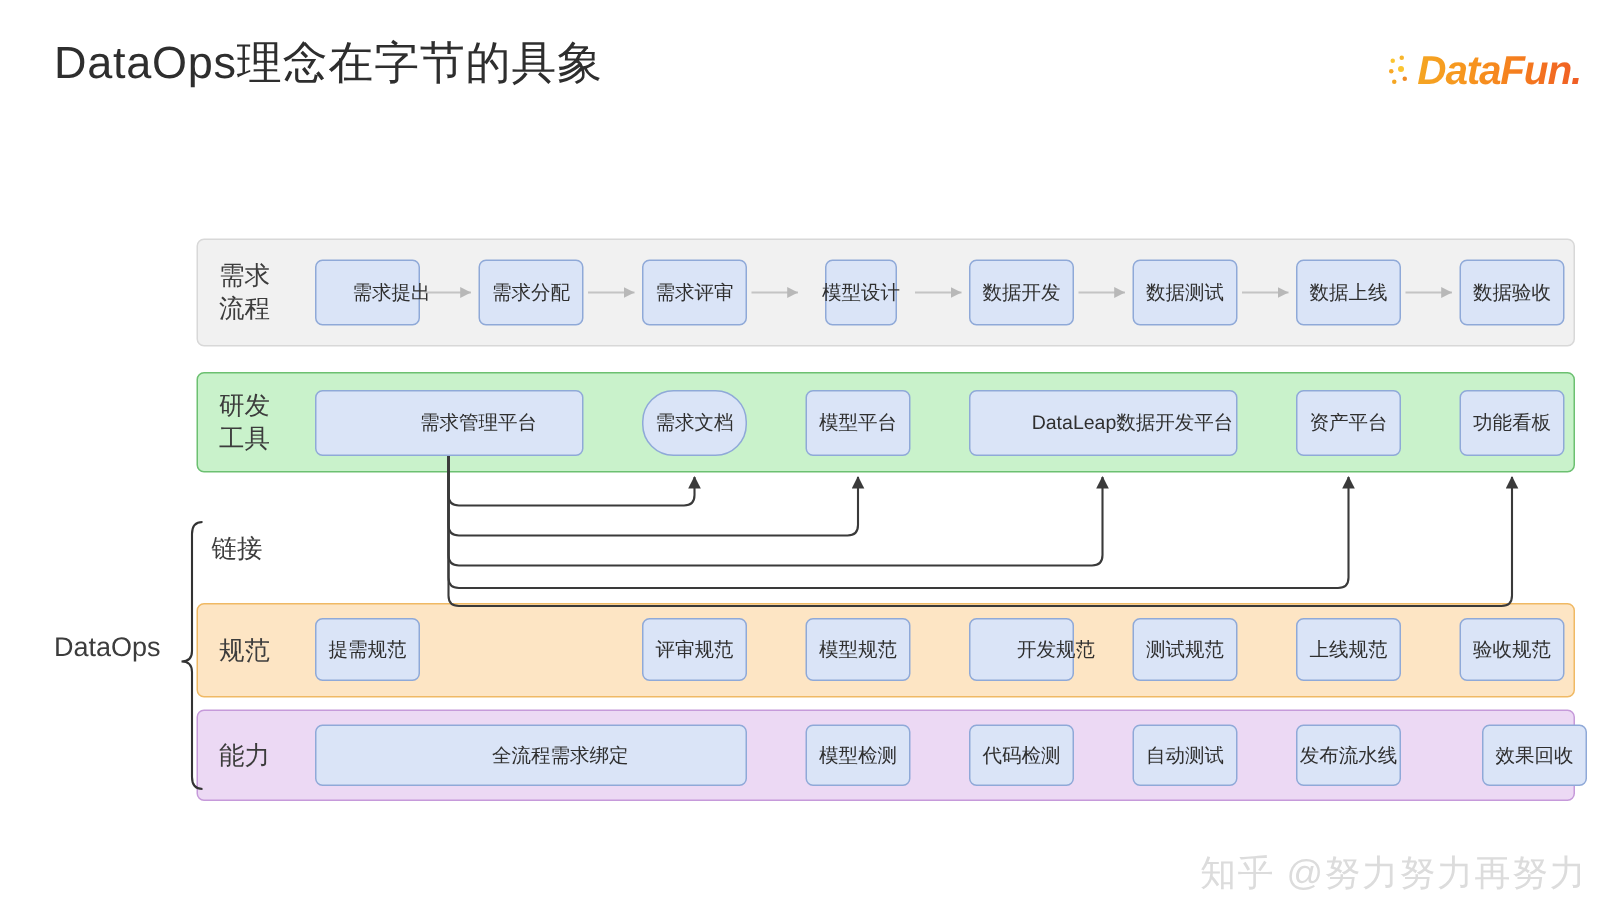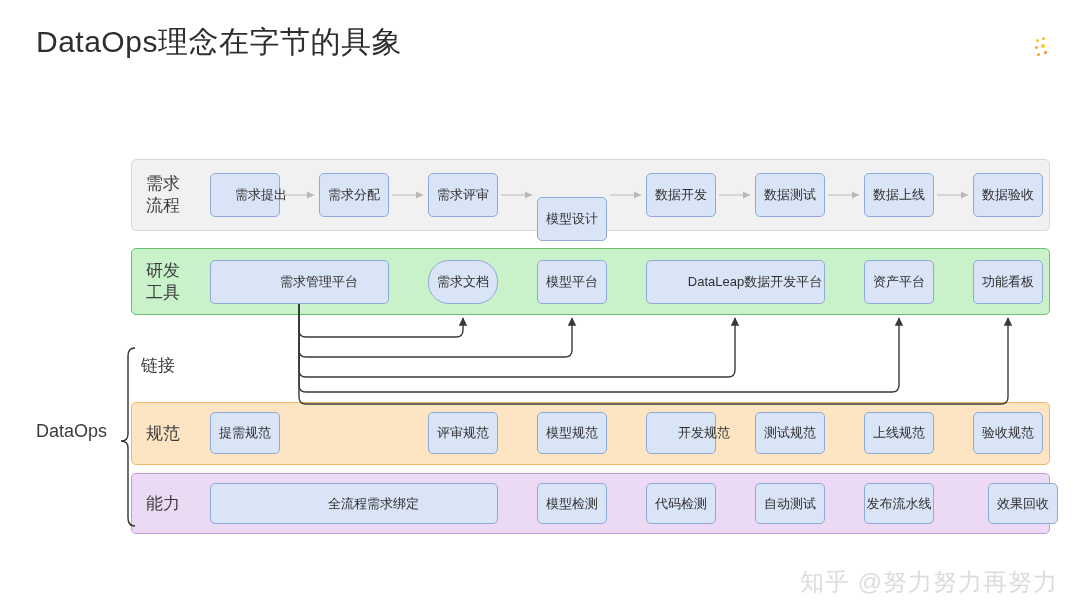--- a/index.html
+++ b/index.html
@@ -153,20 +153,21 @@
 
 <div id="brand-logo">
   <span class="logo-dots">
     <i></i>
       <i></i>
       <i></i>
       <i></i>
       <i></i>
       <i></i>
   </span>
+  <span class="logo-text">DataFun.</span>
 </div>
 
 <div id="diagram">
 
   <div class="band" id="band-process">
     <div class="band-label">需求
 流程</div>
   </div>
   <div class="band" id="band-tools">
     <div class="band-label">研发
@@ -213,21 +214,21 @@
       <path d="M135,348 Q128,348 128,356 L128,434 Q128,441 121,441 Q128,441 128,448 L128,518 Q128,526 135,526"></path>
     </g>
   </svg>
 
   <div style="position:absolute;left:36px;top:421px;font-size:18px;color:#3c3c3c;white-space:nowrap;">DataOps</div>
 
   <div id="nodes-layer">
       <div class="node" style="left: 210px; top: 173px; width: 70px; height: 44px; padding-left: 32px;">需求提出</div>
       <div class="node" style="left: 319px; top: 173px; width: 70px; height: 44px;">需求分配</div>
       <div class="node" style="left: 428px; top: 173px; width: 70px; height: 44px;">需求评审</div>
-      <div class="node" style="left: 537px; top: 173px; width: 70px; height: 44px; margin-top: 24px;">模型设计</div>
+      <div class="node" style="left: 550px; top: 173px; width: 48px; height: 44px;">模型设计</div>
       <div class="node" style="left: 646px; top: 173px; width: 70px; height: 44px;">数据开发</div>
       <div class="node" style="left: 755px; top: 173px; width: 70px; height: 44px;">数据测试</div>
       <div class="node" style="left: 864px; top: 173px; width: 70px; height: 44px;">数据上线</div>
       <div class="node" style="left: 973px; top: 173px; width: 70px; height: 44px;">数据验收</div>
       <div class="node wide" style="left: 210px; top: 260px; width: 179px; height: 44px;">需求管理平台</div>
       <div class="node" style="left: 428px; top: 260px; width: 70px; height: 44px; border-radius: 21px;">需求文档</div>
       <div class="node" style="left: 537px; top: 260px; width: 70px; height: 44px;">模型平台</div>
       <div class="node wide" style="left: 646px; top: 260px; width: 179px; height: 44px;">DataLeap数据开发平台</div>
       <div class="node" style="left: 864px; top: 260px; width: 70px; height: 44px;">资产平台</div>
       <div class="node" style="left: 973px; top: 260px; width: 70px; height: 44px;">功能看板</div>

